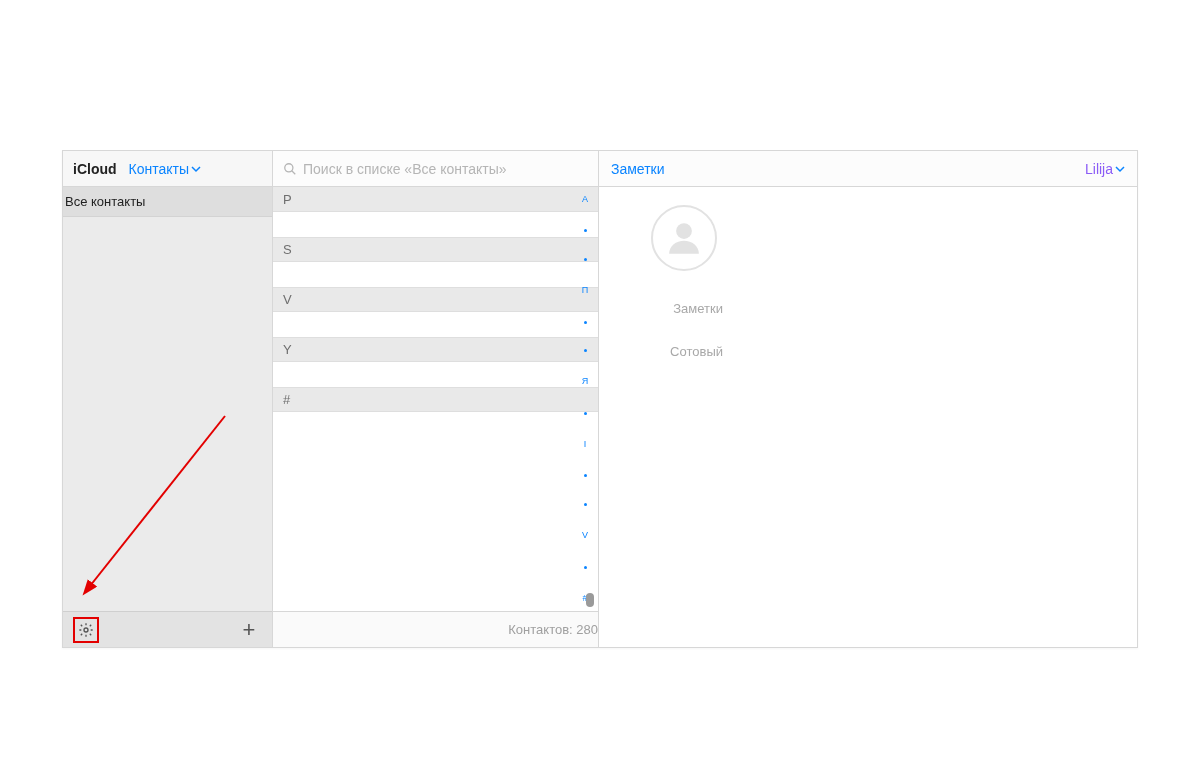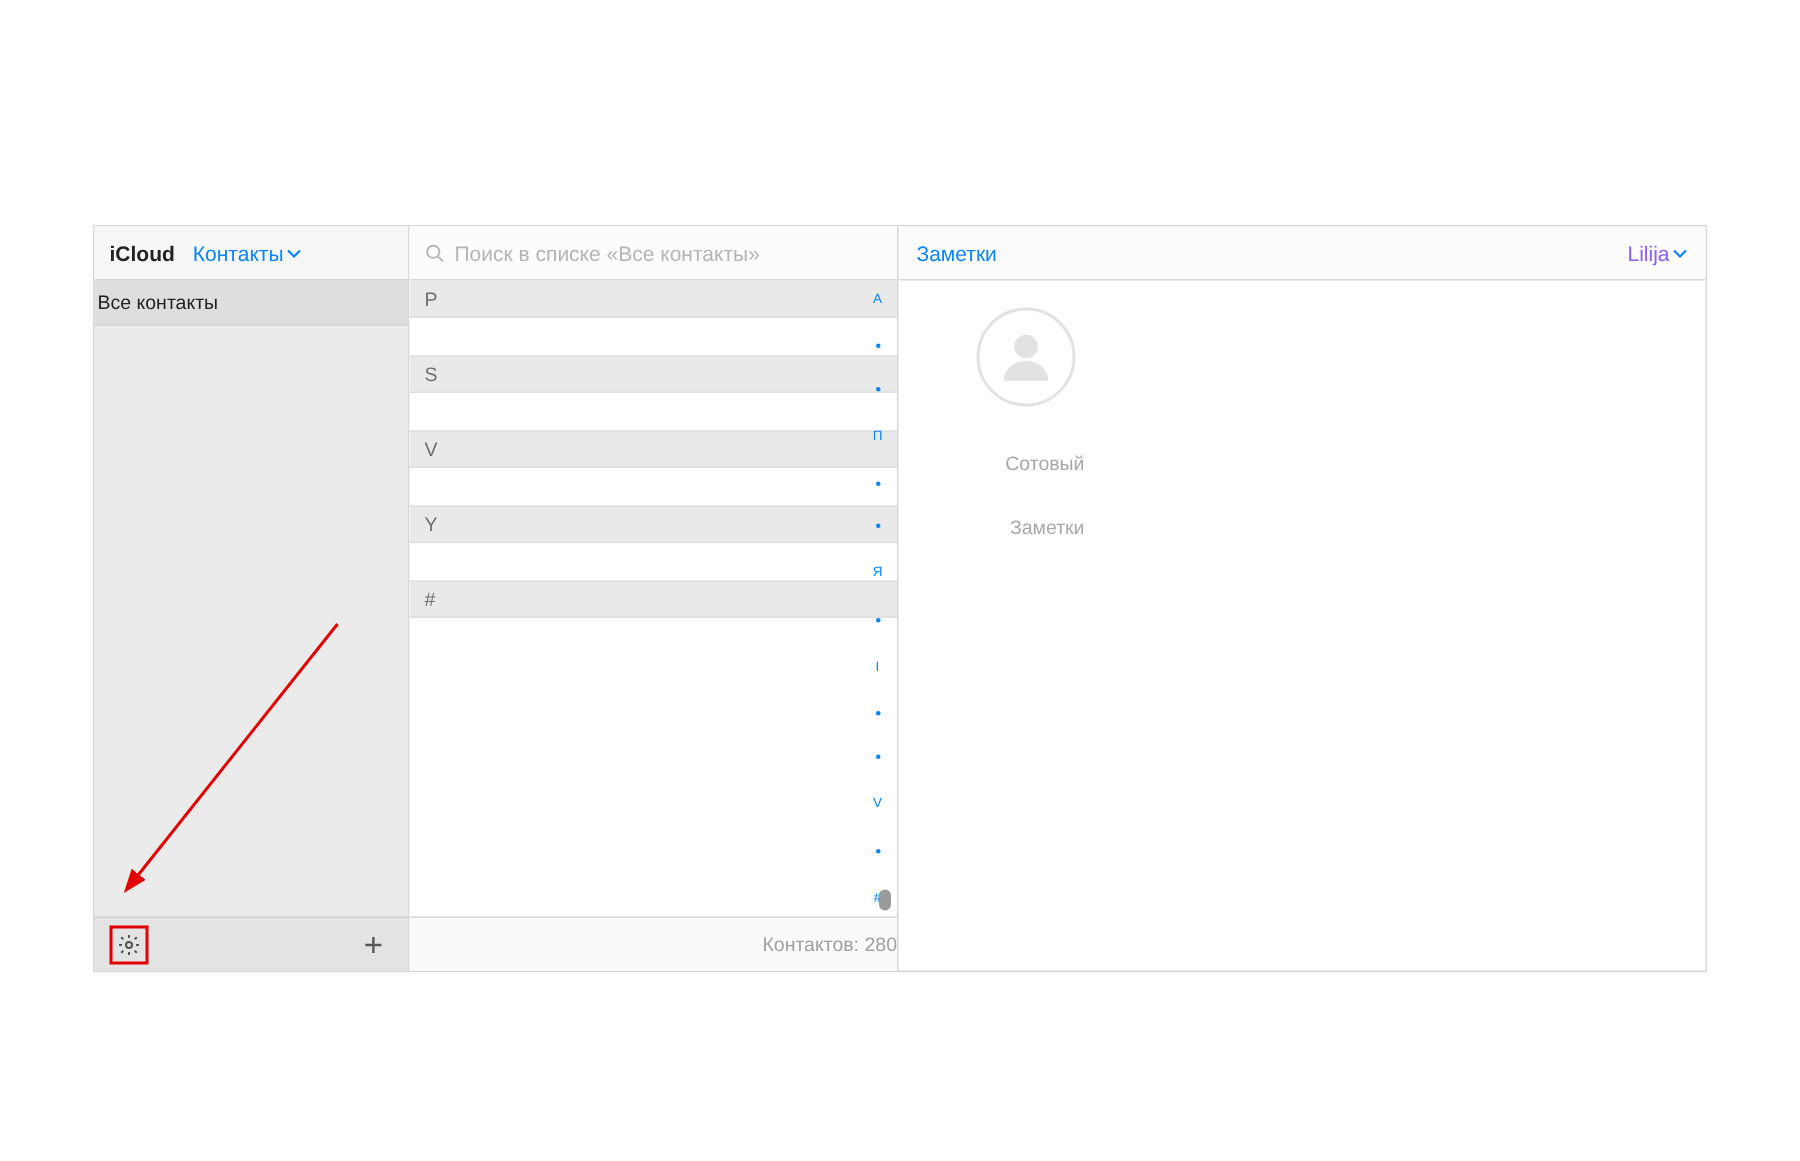--- a/index.html
+++ b/index.html
@@ -304,23 +304,23 @@
     <div class="detail-body">
       <div class="avatar-row">
         <div class="avatar">
           <svg viewBox="0 0 24 24" fill="#e2e2e2">
             <circle cx="12" cy="8" r="4.5"></circle>
             <path d="M3.5 21c0-4.5 4-7.5 8.5-7.5s8.5 3 8.5 7.5"></path>
           </svg>
         </div>
       </div>
       <div class="field-row">
+        <div class="field-label">Заметки</div>
+        <div class="field-value"></div>
+      </div>
+      <div class="field-row">
         <div class="field-label">Сотовый</div>
         <div class="field-value"></div>
       </div>
-      <div class="field-row">
-        <div class="field-label">Заметки</div>
-        <div class="field-value"></div>
-      </div>
     </div>
   </div>
 
 </div>
 
 </body></html>

